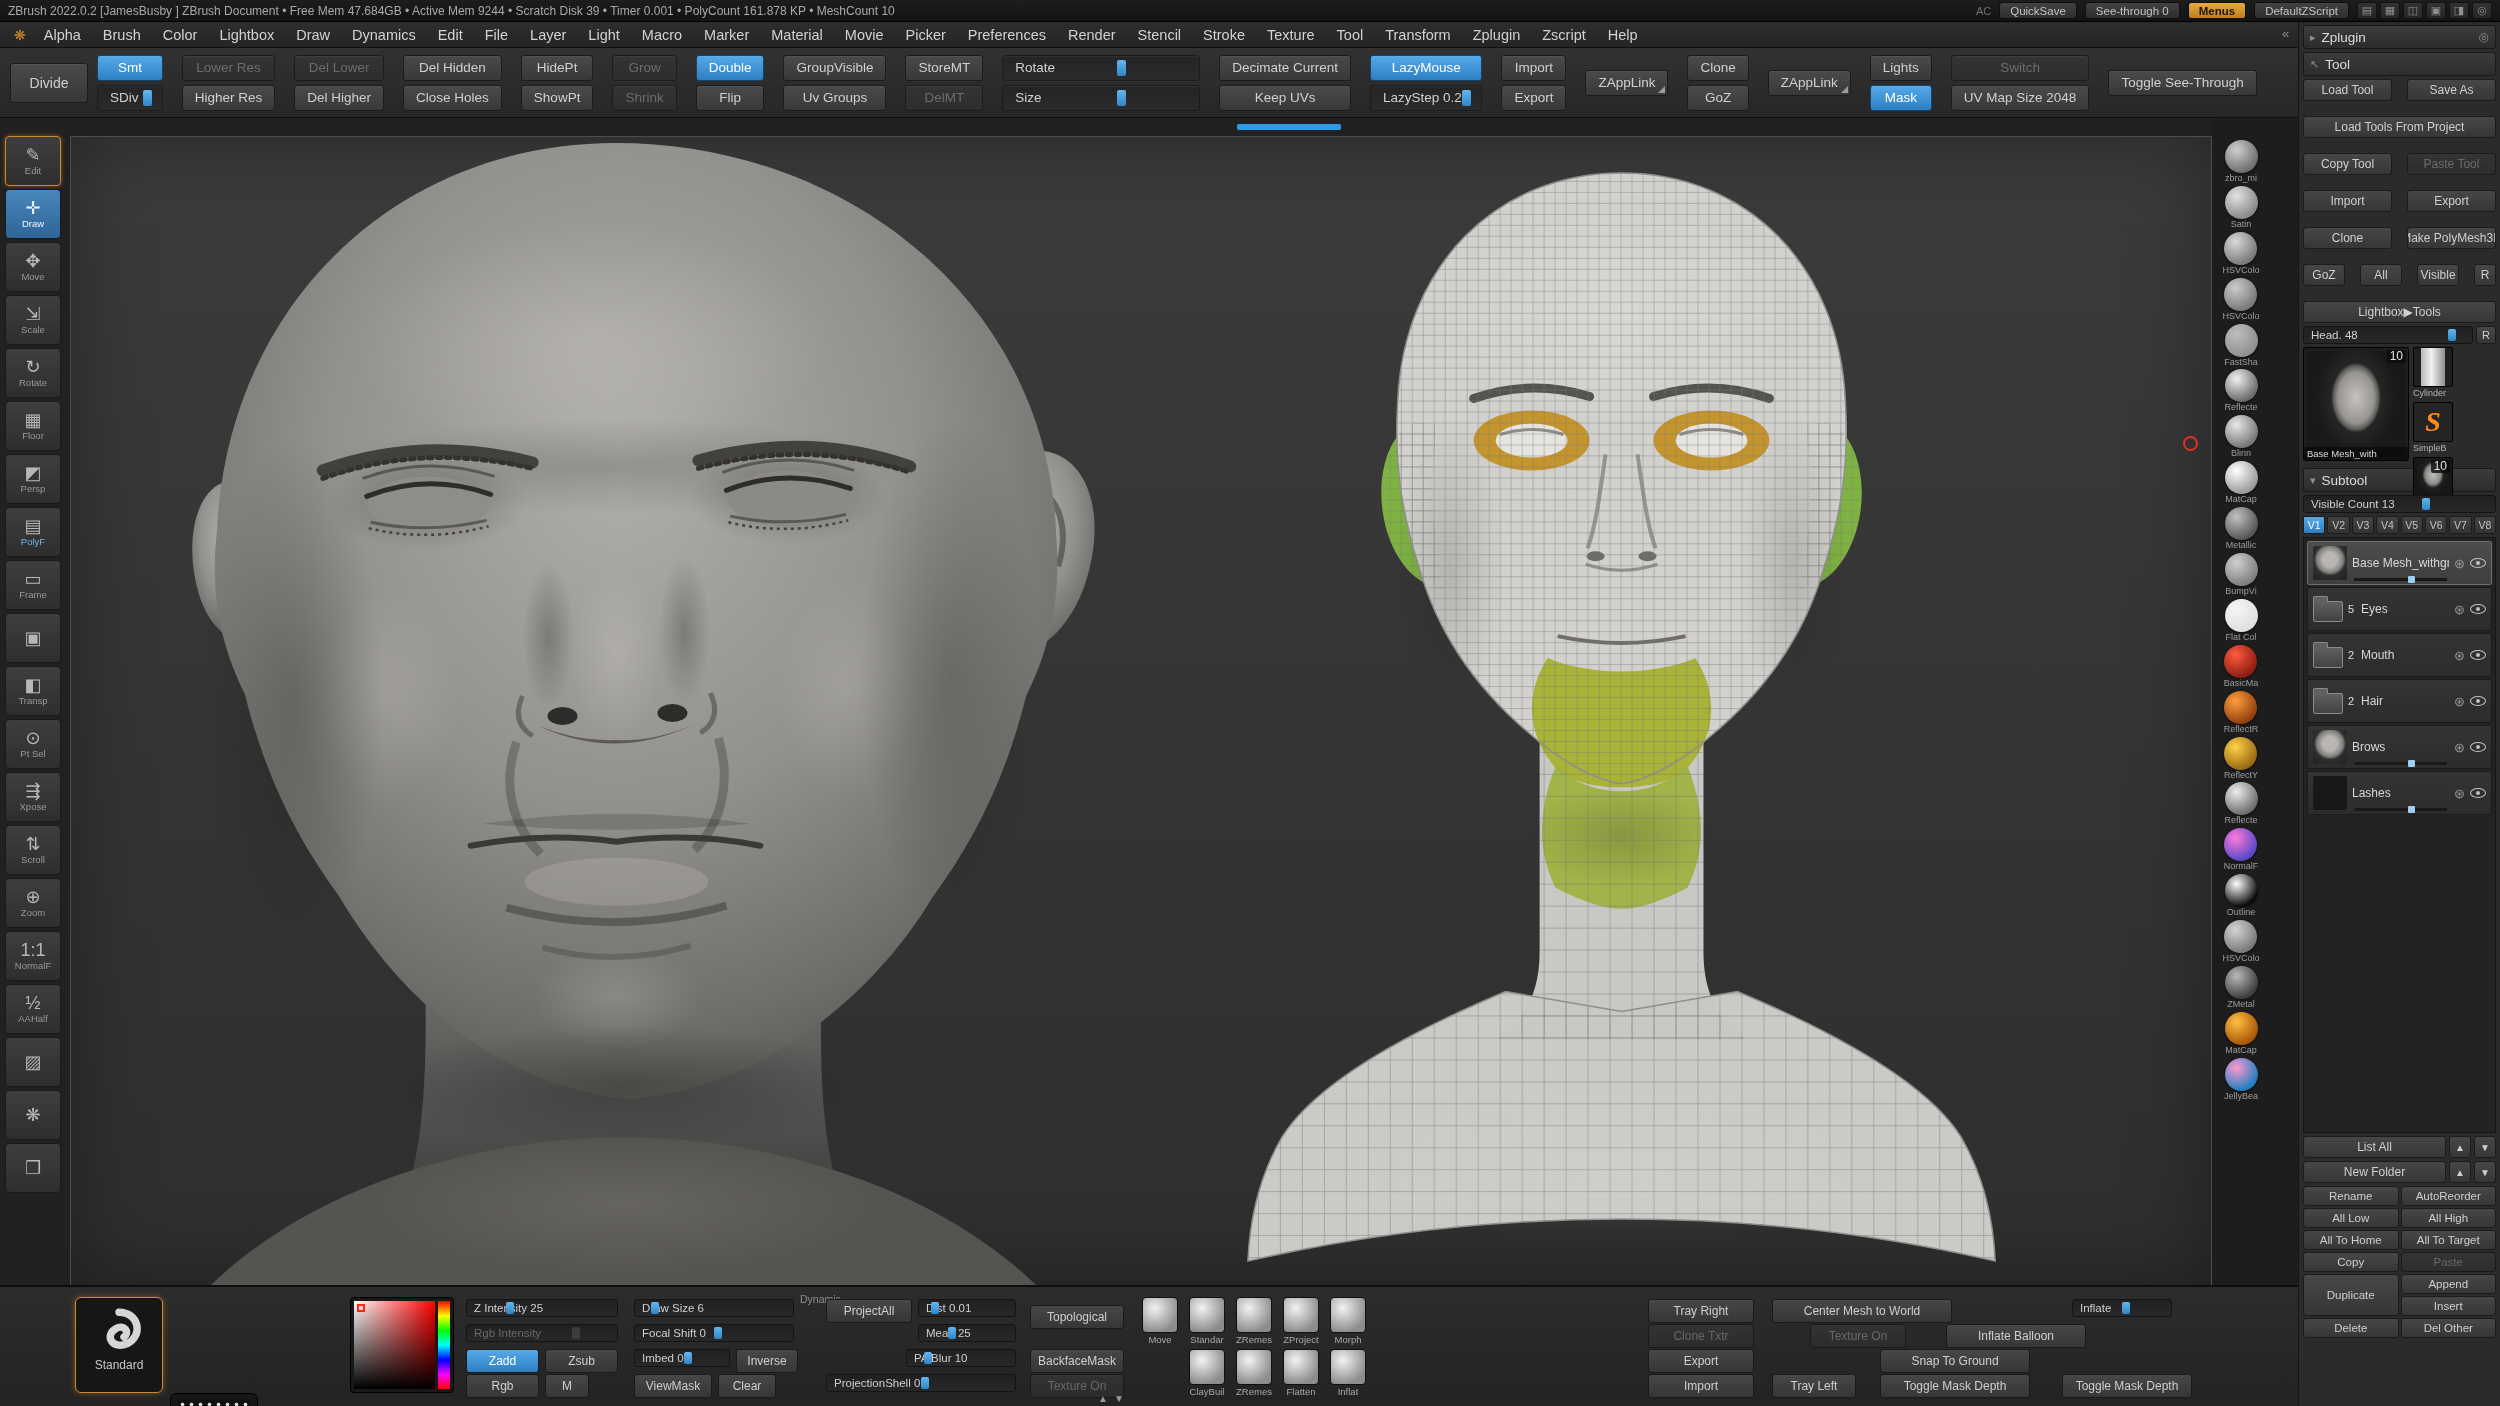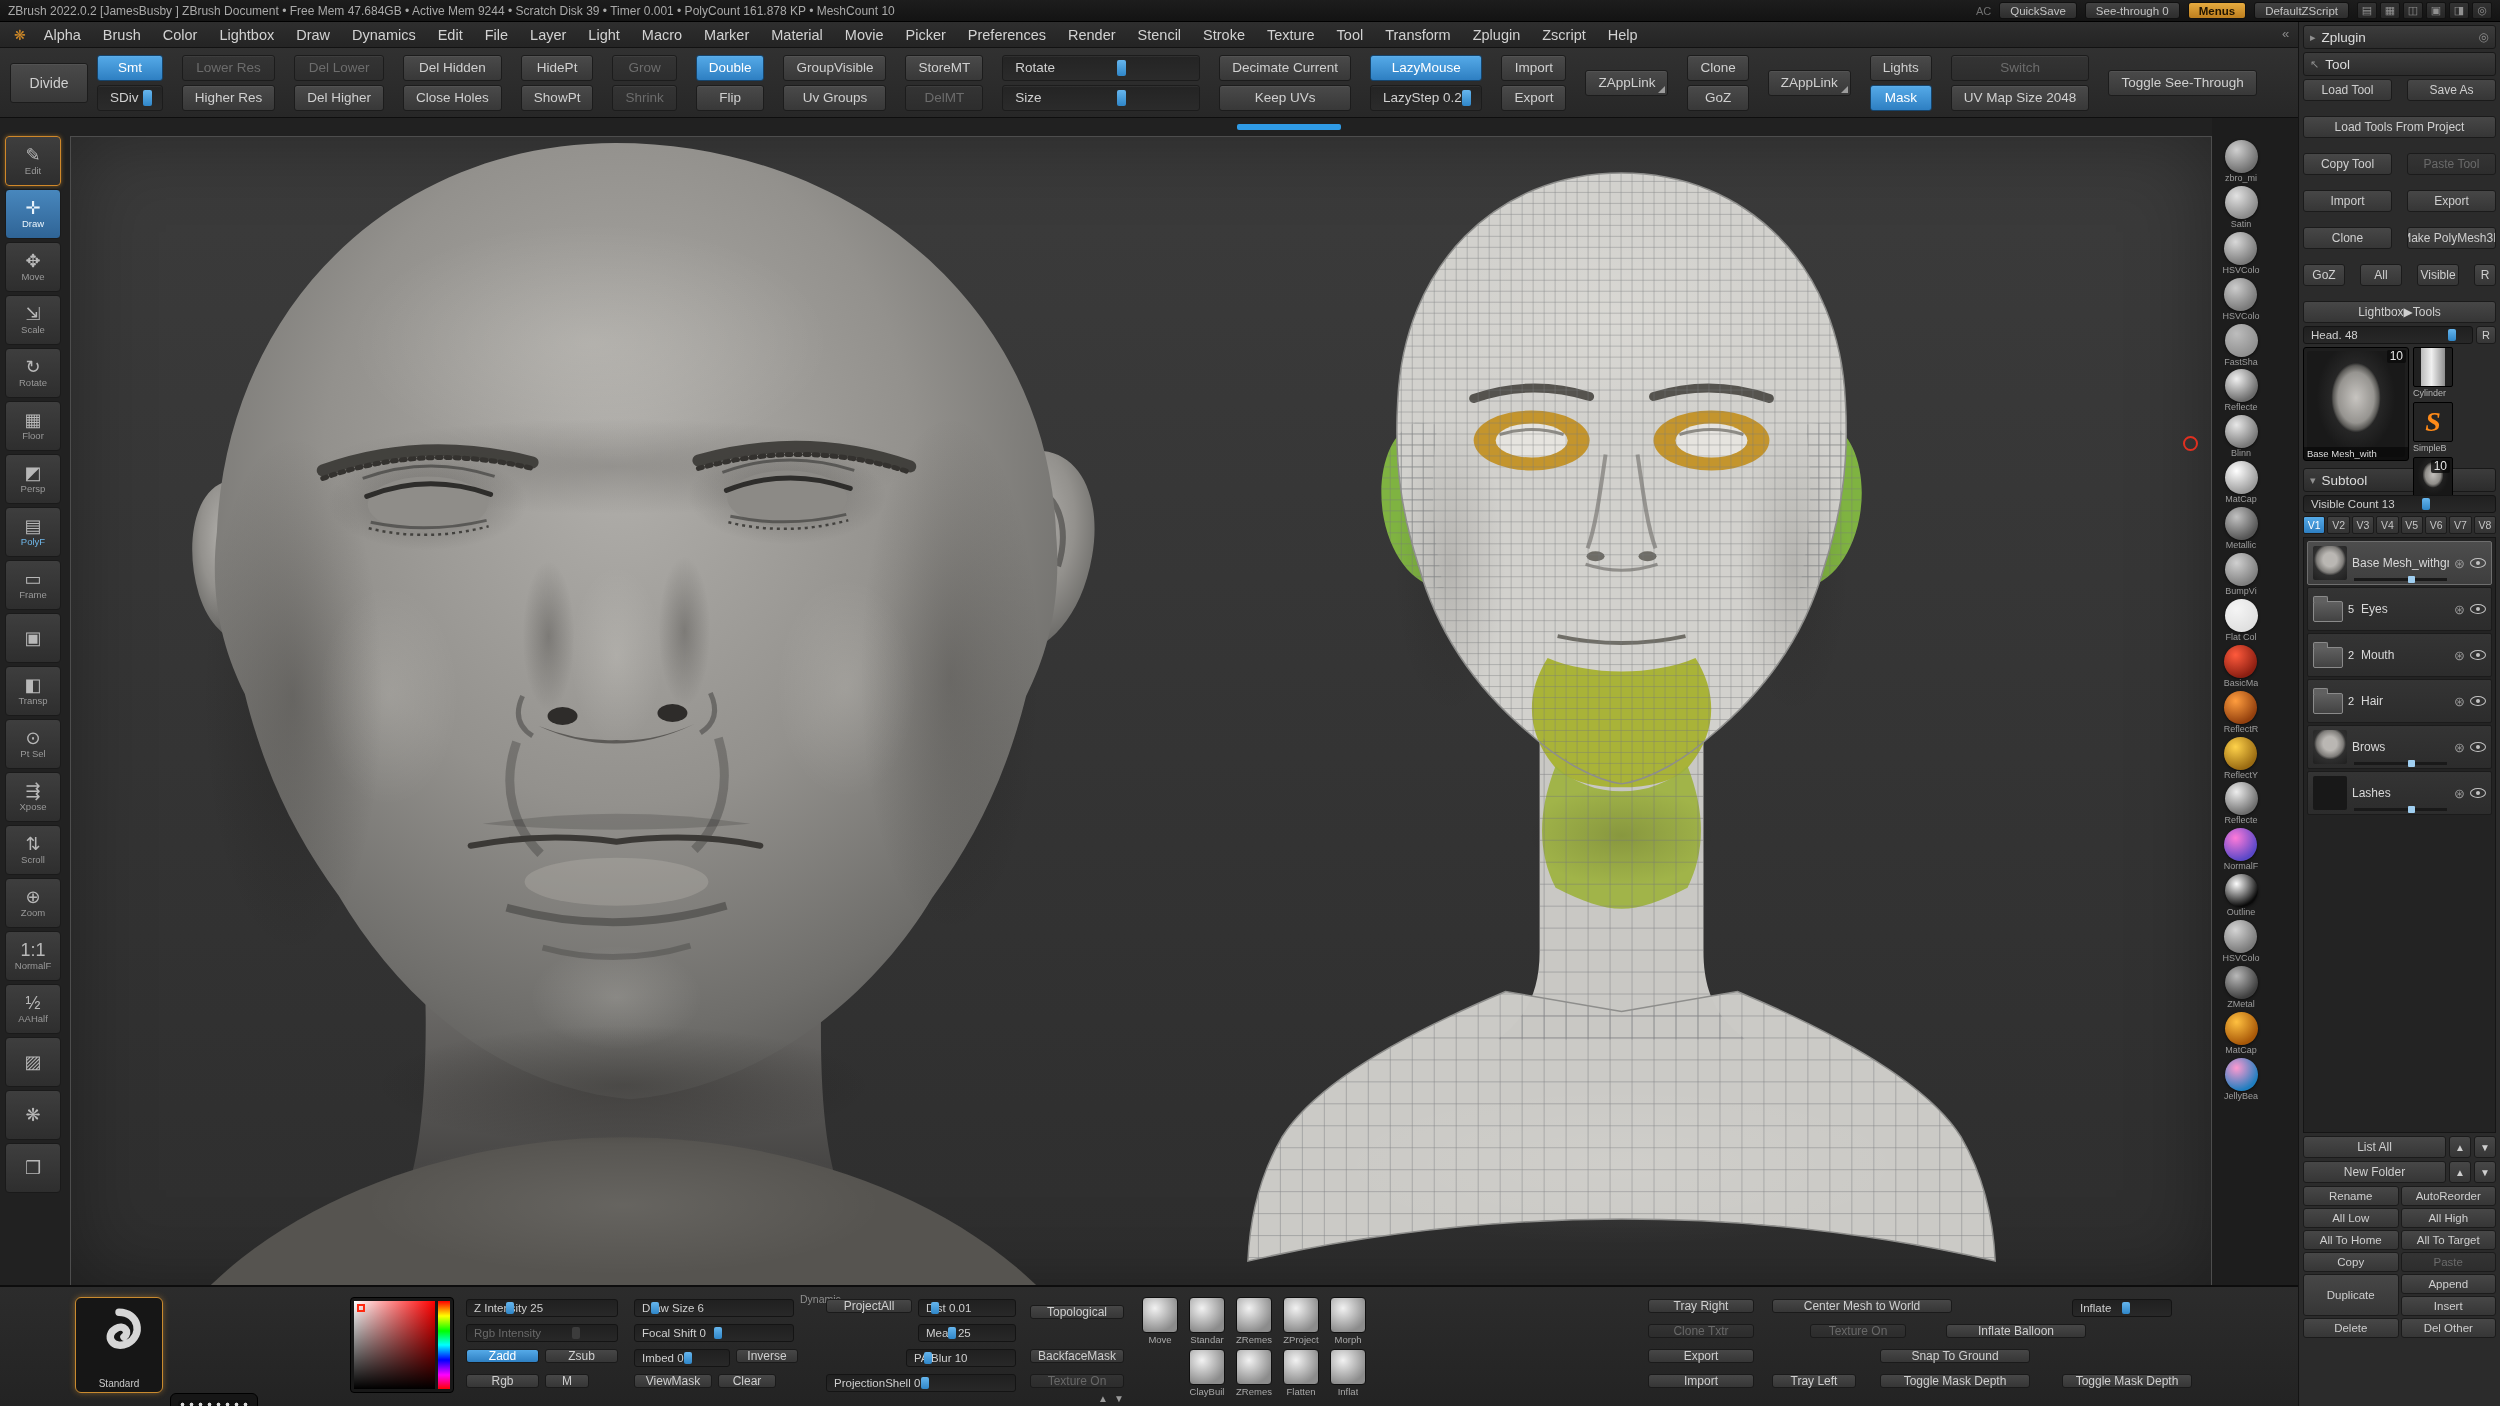--- a/index.html
+++ b/index.html
@@ -153,28 +153,28 @@
   #subtool-buttons .rp-btn{height:20px;font-size:11.5px}
   #subtool-buttons .tall{grid-row:span 2;height:auto}
   #rp-sections{display:flex;flex-direction:column;gap:3px;margin-top:12px}
   .section-bar{height:23px;background:linear-gradient(#3c3c3c,#2c2c2c);border:1px solid #181818;border-radius:3px;
                display:flex;align-items:center;padding:0 8px;font-size:13px;color:#d6d6d6}
 
   
   #bottom-bar{position:absolute;left:0;top:1285px;width:2298px;height:121px;background:linear-gradient(#2c2c2c,#232323);
               border-top:2px solid #0d0d0d}
   .abs{position:absolute}
-  .bbtn{height:14px;padding:0 8px;font-size:12px;color:#cfcfcf;background:linear-gradient(#474747,#363636);
+  .bbtn{height:24px;padding:0 8px;font-size:12px;color:#cfcfcf;background:linear-gradient(#474747,#363636);
         border:1px solid #1a1a1a;border-radius:3px;display:flex;align-items:center;justify-content:center;white-space:nowrap}
   .bbtn.active{background:linear-gradient(#55aae8,#2e7fc2);color:#fff}
   .bbtn.disabled{color:#686868;background:linear-gradient(#333,#2c2c2c)}
   .brush-thumb{width:88px;height:96px;background:#161616;border:1px solid #000;border-radius:6px;position:relative;
                display:flex;flex-direction:column;align-items:center;justify-content:flex-start;padding-top:6px}
   .brush-thumb.sel{border-color:#c98a2f;box-shadow:0 0 6px rgba(220,150,50,.45)}
-  .brush-thumb .cap{position:absolute;bottom:3px;font-size:10px;color:#c9c9c9}
+  .brush-thumb .cap{position:absolute;bottom:20px;font-size:12px;color:#c9c9c9}
   .dots-face{width:72px;height:68px;background-color:#101010;border-radius:4px;
              background-image:radial-gradient(#d8d8d8 1.6px, transparent 2.2px);background-size:9px 9px}
   #bb-picker{width:104px;height:96px;display:flex;gap:3px;padding:3px;background:#181818;border:1px solid #000;border-radius:4px}
   .sv-square{flex:1;position:relative;background:linear-gradient(to top,#000,rgba(0,0,0,0)),linear-gradient(to right,#fff,#f00)}
   .picker-marker{position:absolute;left:3px;top:3px;width:8px;height:8px;border:2px solid #ff2810}
   .hue-strip{flex:0 0 12px;background:linear-gradient(#f00,#ff0 17%,#0f0 34%,#0ff 50%,#00f 67%,#f0f 84%,#f00)}
   .qb-row{display:flex;gap:3px}
   .qb-slot{width:44px;display:flex;flex-direction:column;align-items:center;gap:1px}
   .qb-ic{width:36px;height:36px;border-radius:4px;background:radial-gradient(circle at 35% 30%, #f2f2f2, #8c8c8c 75%);
          border:1px solid #101010}

